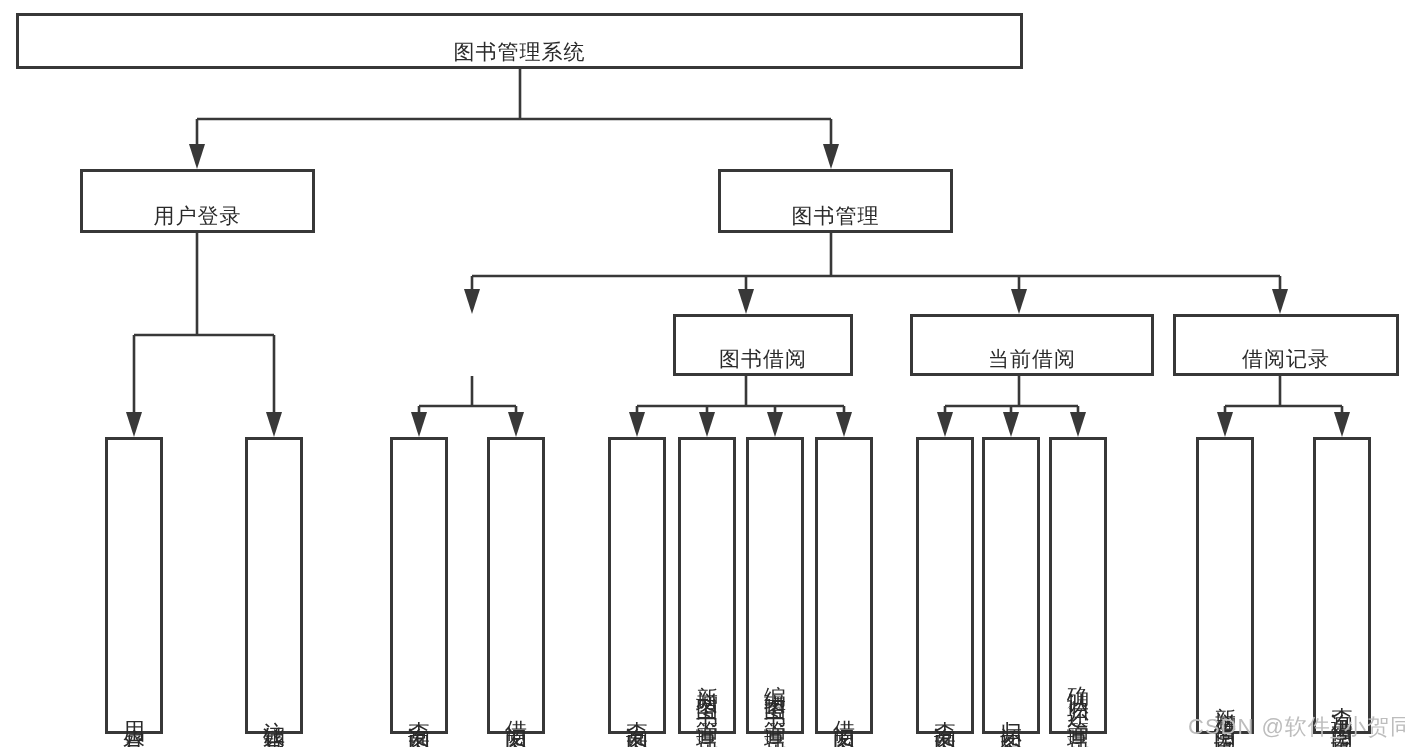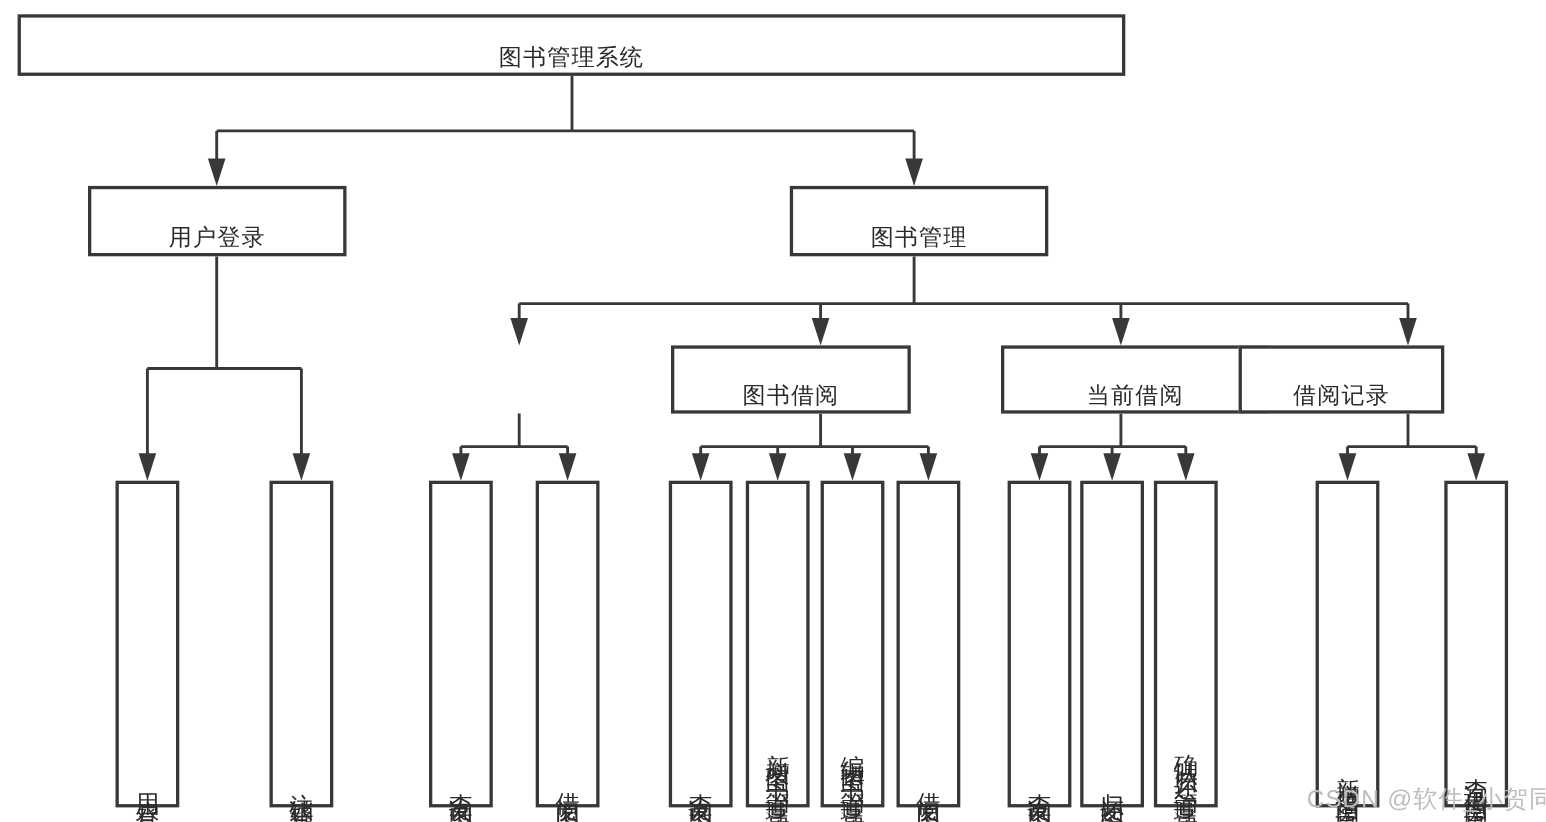--- a/index.html
+++ b/index.html
@@ -92,27 +92,27 @@
     <span>图书管理系统</span>
   </div>
 
   <div class="box" style="left:80px;top:169px;width:235px;height:64px;">
     <span>用户登录</span>
   </div>
   <div class="box" style="left:673px;top:169px;width:235px;height:64px;margin-left:45px;">
     <span>图书管理</span>
   </div>
 
-  <div class="box" style="left:610px;top:314px;width:218px;height:62px;">
+  <div class="box" style="left:673px;top:314px;width:180px;height:62px;">
     <span>图书借阅</span>
   </div>
   <div class="box" style="left:910px;top:314px;width:244px;height:62px;">
     <span>当前借阅</span>
   </div>
-  <div class="box" style="left:1126px;top:314px;width:187px;height:62px;">
+  <div class="box" style="left:1173px;top:314px;width:226px;height:62px;">
     <span>借阅记录</span>
   </div>
 
   <div class="box leaf" style="left:105px;">
     <span class="vtext">用户登录</span>
   </div>
   <div class="box leaf" style="left:245px;">
     <span class="vtext">注销登录</span>
   </div>
 

